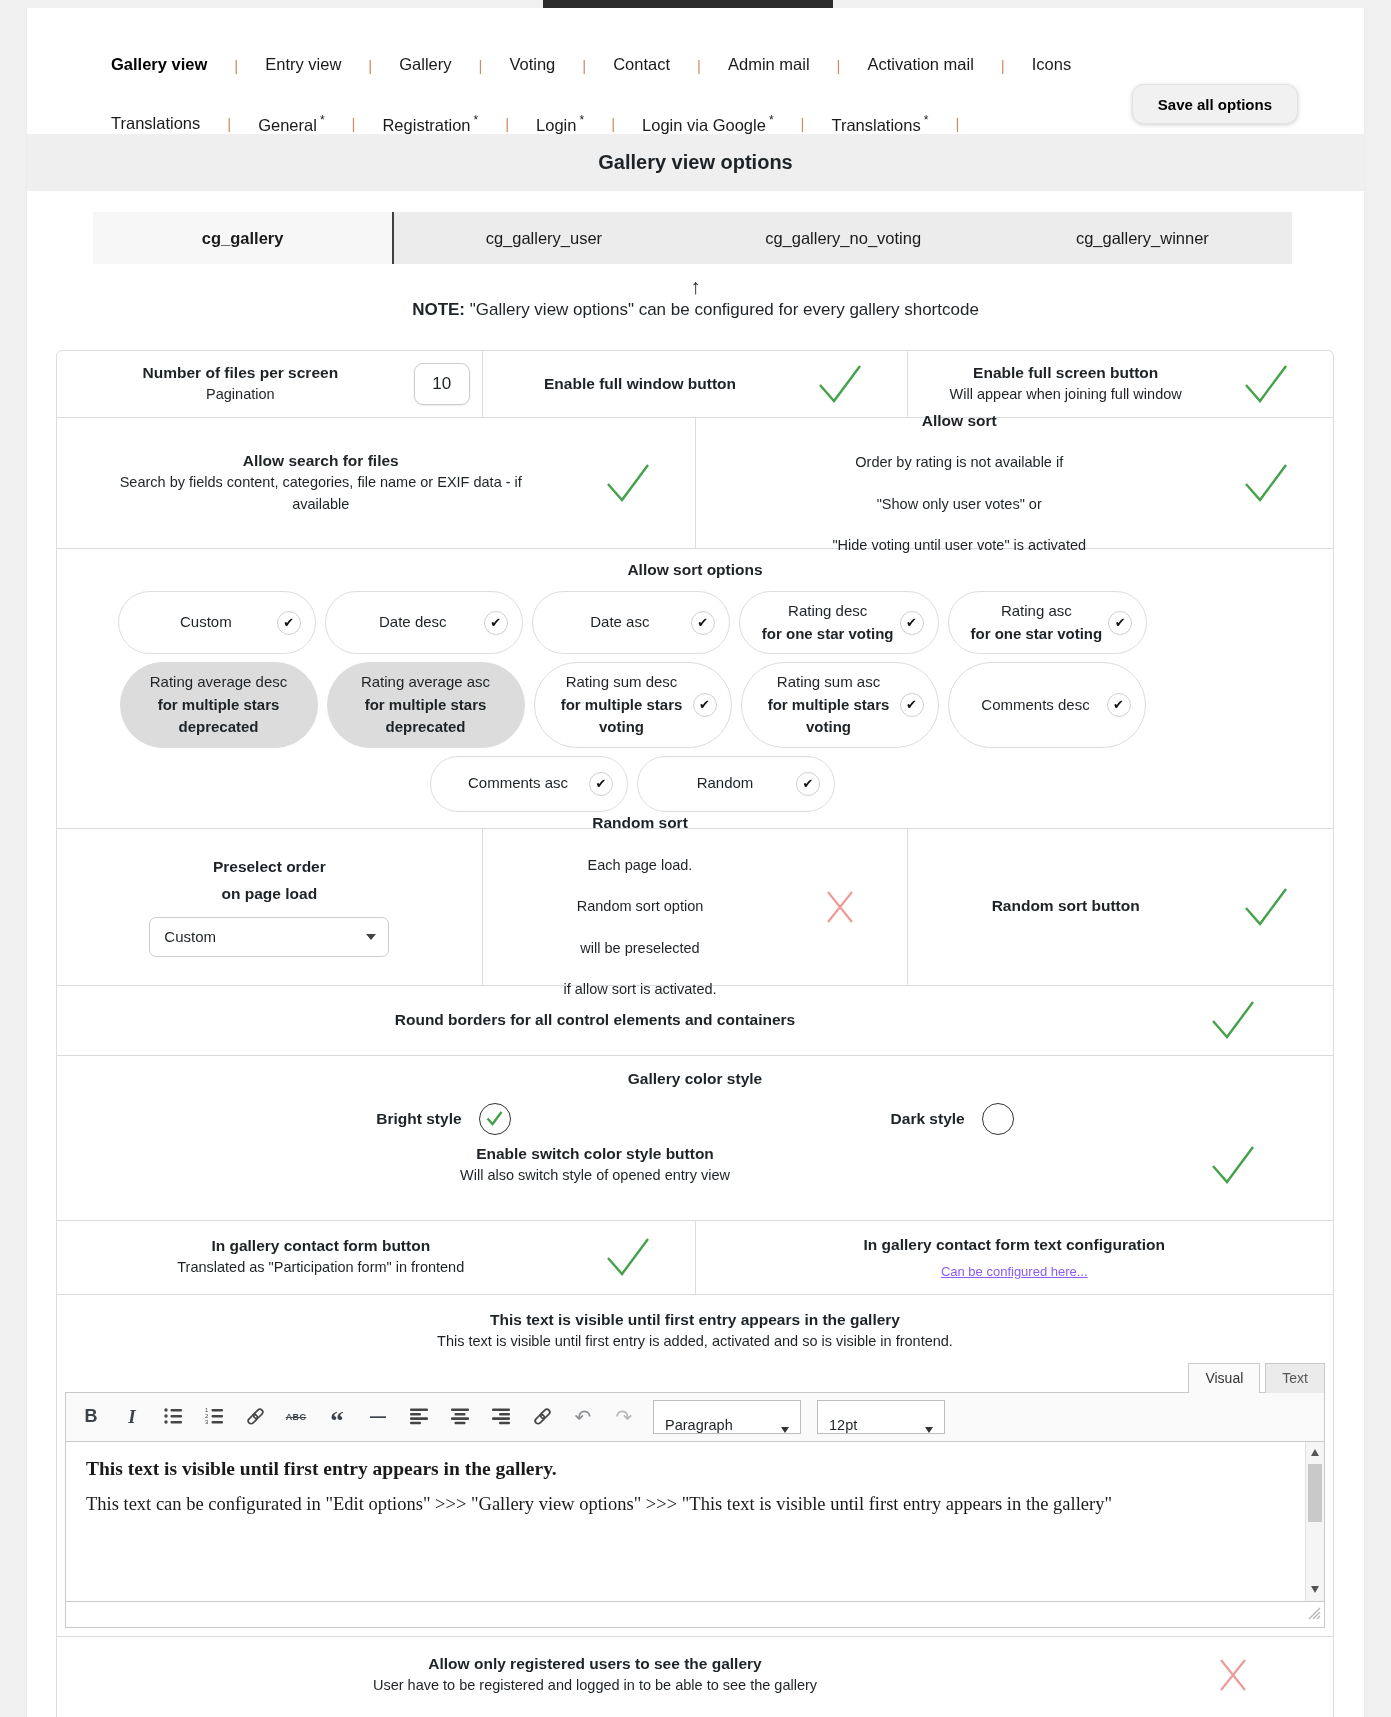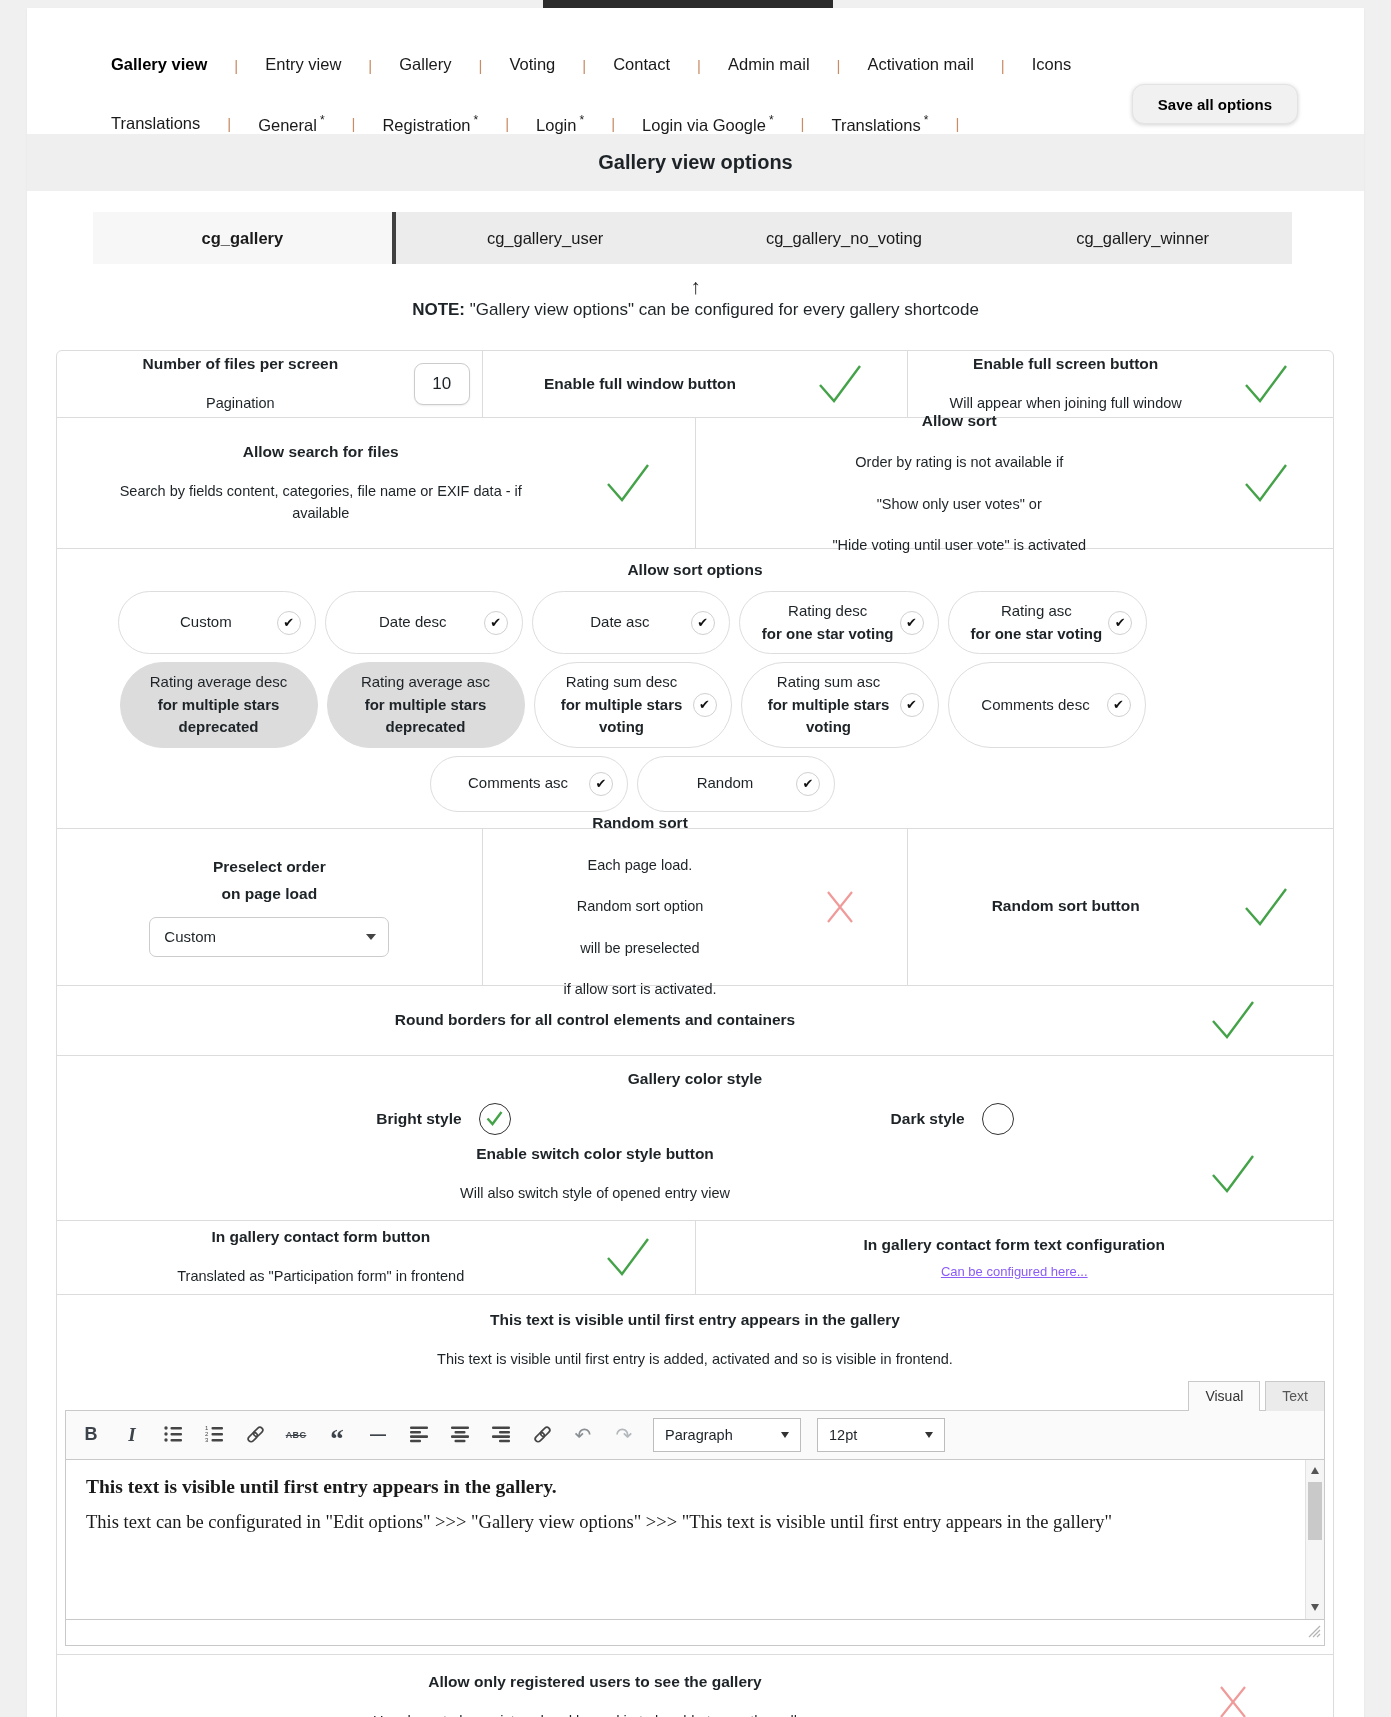--- a/index.html
+++ b/index.html
@@ -16,32 +16,32 @@
   .nav-item.active{font-weight:bold;color:#000;}
   .nav-item sup{font-size:12px;margin-left:3px;}
   .sep{color:#c98c64;margin:0 1px;font-size:15px;}
   .save-btn{position:absolute;right:66px;top:10px;height:40px;padding:0 25px;background:#f1f1f1;
         border:1px solid #e3e3e3;border-radius:12px;font-weight:bold;font-size:15px;color:#000;
         font-family:inherit;box-shadow:0 1px 4px rgba(0,0,0,.18);cursor:pointer;}
   .title-band{height:57px;background:#efefef;text-align:center;line-height:57px;font-size:20px;font-weight:bold;}
   
   .tabstrip{display:flex;margin:21px 72px 0 66px;height:52px;background:#ececec;}
   .sc-tab{flex:1;display:flex;align-items:center;justify-content:center;font-size:16.5px;color:#1a1a1a;cursor:pointer;}
-  .sc-tab.active{background:#f7f7f7;font-weight:bold;border-right:4px solid #404040;}
+  .sc-tab.active{background:#f7f7f7;font-weight:bold;border-right:2px solid #404040;}
   .note-arrow{text-align:center;font-size:21px;line-height:22px;margin-top:12px;color:#222;}
   .note-line{text-align:center;font-size:17px;margin-top:2px;}
   
   .opt-table{margin:30px 30px 0 29px;border:1px solid #dcdcdc;border-radius:6px;}
   .row{display:flex;border-top:1px solid #dcdcdc;}
   .row:first-child{border-top:none;}
   .cell{flex:1;display:flex;align-items:center;padding:8px 12px;border-left:1px solid #dcdcdc;min-width:0;}
   .cell:first-child{border-left:none;}
   .cell-text{flex:1;text-align:center;min-width:0;}
   .opt-title{font-weight:bold;font-size:15.5px;line-height:1.45;}
-  .opt-sub{font-size:14.5px;margin-top:18px;line-height:1.5;}
+  .opt-sub{font-size:14.5px;margin-top:0;line-height:1.5;}
   .opt-line{font-size:14.5px;margin-top:19px;line-height:1.55;}
   .icon-col{flex:0 0 110px;display:flex;align-items:center;justify-content:center;}
   .icon-col-wide{flex:0 0 200px;display:flex;align-items:center;justify-content:center;}
   .r1{height:66px;}.r2{height:131px;}.r4{height:157px;}.r5{height:70px;}.r7{height:74px;}
   .num-input{width:56px;height:42px;border:1px solid #ccc;border-radius:9px;background:#fff;display:flex;
         align-items:center;justify-content:center;font-size:17px;box-shadow:0 1px 2px rgba(0,0,0,.08);margin-left:2px;}
   
   .r3{display:block;padding:12px 0 16px;}
   .sort-title{text-align:center;font-weight:bold;font-size:15.5px;margin-bottom:12px;}
   .pill-row{display:flex;justify-content:center;gap:9px;margin:0 125px 8px 0;}
@@ -80,21 +80,21 @@
   .tbi{display:inline-flex;align-items:center;justify-content:center;width:22px;height:22px;color:#3c434a;cursor:pointer;}
   .tbi svg{display:block;}
   .tbi-b{font-weight:bold;font-size:18px;}
   .tbi-i{font-family:"Liberation Serif","DejaVu Serif",serif;font-style:italic;font-weight:bold;font-size:19px;}
   .tbi-abc{font-size:9px;font-weight:bold;text-decoration:line-through;letter-spacing:.4px;}
   .tbi-q{font-family:"Liberation Serif","DejaVu Serif",serif;font-size:27px;font-weight:bold;position:relative;top:5px;}
   .tbi-hr{font-weight:bold;font-size:16px;}
   .tbi-undo{font-size:20px;color:#8a8f94;}
   .tbi-redo{font-size:20px;color:#b3b8bd;}
   .mce-select{margin-left:18px;width:148px;height:34px;border:1px solid #bdbdbd;background:#fff;display:flex;
-        align-items:center;justify-content:space-between;padding:0 11px;font-size:14.5px;cursor:pointer;}
+        align-items:flex-end;justify-content:space-between;padding:0 11px;font-size:14.5px;cursor:pointer;}
   .mce-select.size{width:128px;margin-left:16px;}
   .caret{width:0;height:0;border-left:4.5px solid transparent;border-right:4.5px solid transparent;border-top:6px solid #333;}
   .chev{width:0;height:0;border-left:5px solid transparent;border-right:5px solid transparent;border-top:6px solid #444;}
   .ed-content{position:relative;height:160px;border:1px solid #c9c9c9;border-top:none;background:#fff;}
   .ed-text{position:absolute;left:0;top:0;right:19px;bottom:0;padding:10px 48px 0 20px;overflow:hidden;
         font-family:"Liberation Serif","DejaVu Serif",serif;font-size:18.5px;color:#1a1a1a;}
   .ed-h{font-weight:bold;font-size:19.5px;margin-top:6px;}
   .ed-b{margin-top:8px;line-height:1.75;}
   .ed-scroll{position:absolute;top:0;right:0;bottom:0;width:19px;background:#f5f5f5;border-left:1px solid #e2e2e2;}
   .sb-arrow{position:absolute;left:0;right:0;height:16px;display:flex;align-items:center;justify-content:center;cursor:pointer;}

